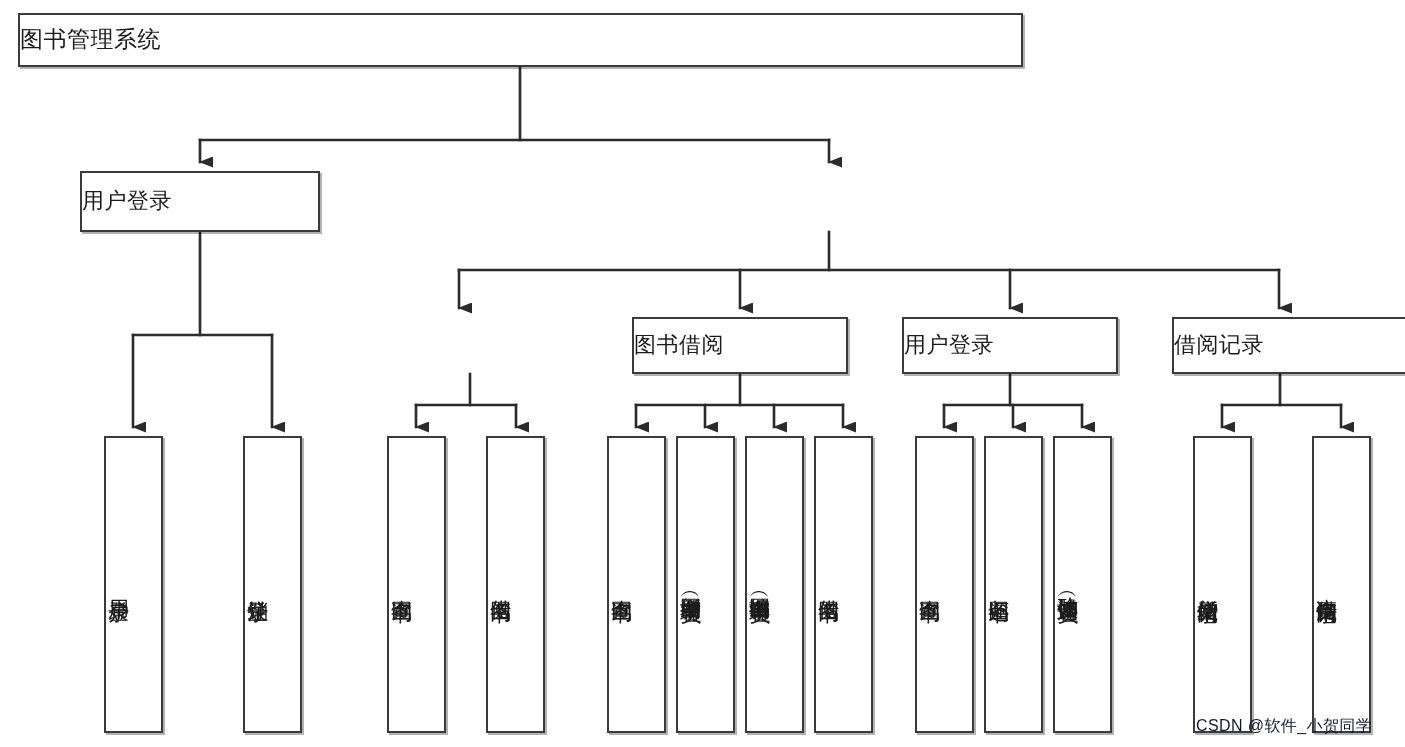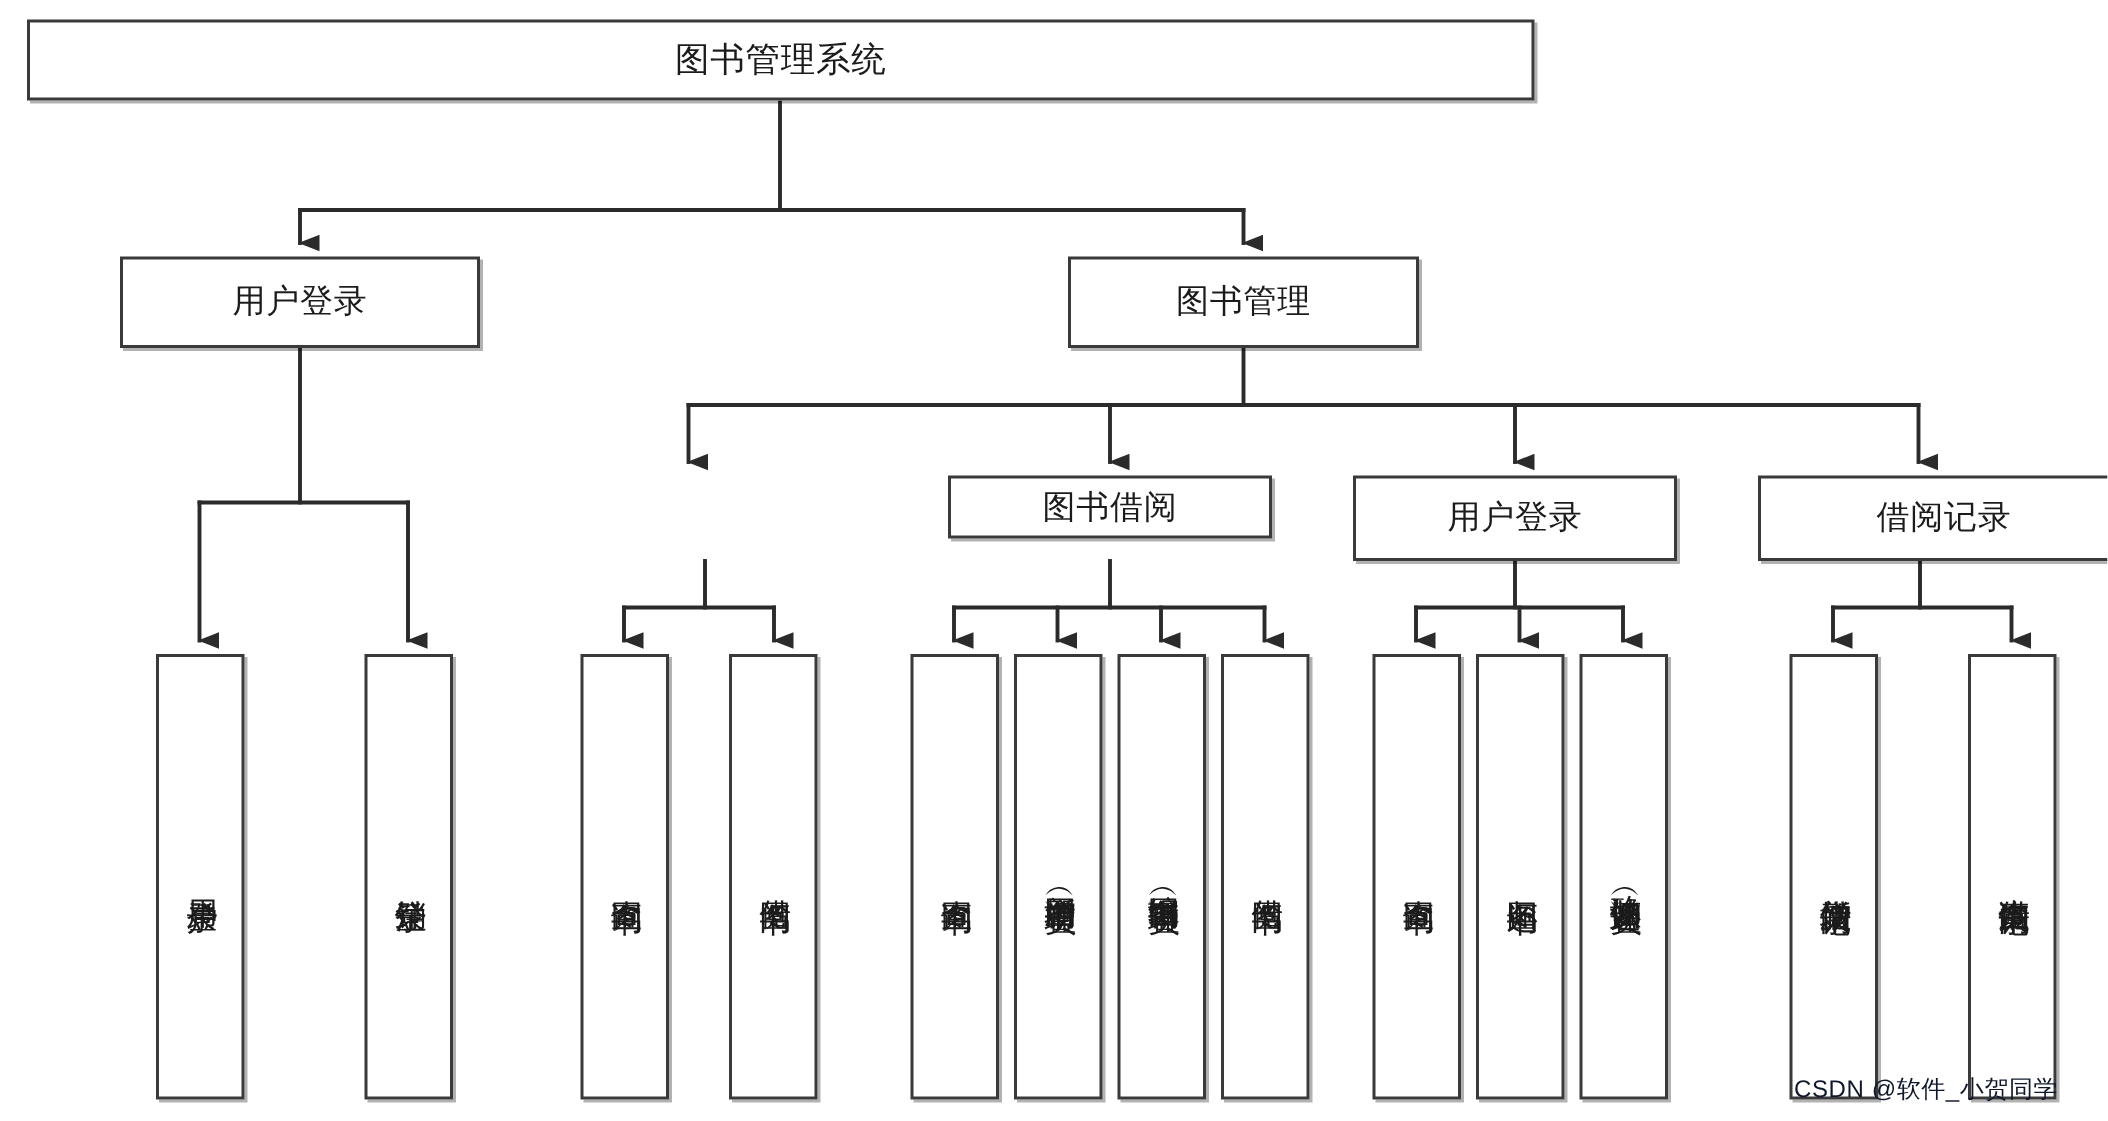--- a/index.html
+++ b/index.html
@@ -27,21 +27,21 @@
     height: 747px;
     pointer-events: none;
   }
   .node {
     position: absolute;
     box-sizing: border-box;
     background: #ffffff;
     border: 2px solid #3a3a3a;
     display: flex;
     align-items: center;
-    justify-content: center;
+    justify-content: flex-start;
     box-shadow: 2px 2px 0 rgba(0,0,0,0.30);
   }
   .node .lbl {
     font-size: 22px;
     line-height: 1.12;
     color: #1b1b1b;
     letter-spacing: 0.5px;
     text-align: center;
     white-space: nowrap;
   }
@@ -118,25 +118,22 @@
     </g>
   </svg>
 
   <div class="node root" style="left:18px; top:13px; width:1005px; height:54px;">
     <span class="lbl">图书管理系统</span>
   </div>
 
   <div class="node" style="left:80px; top:171px; width:240px; height:61px;">
     <span class="lbl">用户登录</span>
   </div>
-  <div class="node" style="left:712px; top:171px; width:234px; height:61px;">
-    <span class="lbl">图书管理</span>
-  </div>
 
-  <div class="node" style="left:632px; top:317px; width:216px; height:42px;">
+  <div class="node" style="left:632px; top:317px; width:216px; height:57px;">
     <span class="lbl">图书借阅</span>
   </div>
   <div class="node" style="left:902px; top:317px; width:216px; height:57px;">
     <span class="lbl">用户登录</span>
   </div>
   <div class="node" style="left:1172px; top:317px; width:248px; height:57px;">
     <span class="lbl">借阅记录</span>
   </div>
 
   <div class="node leaf" style="left:104px; top:436px; width:59px; height:297px;">

